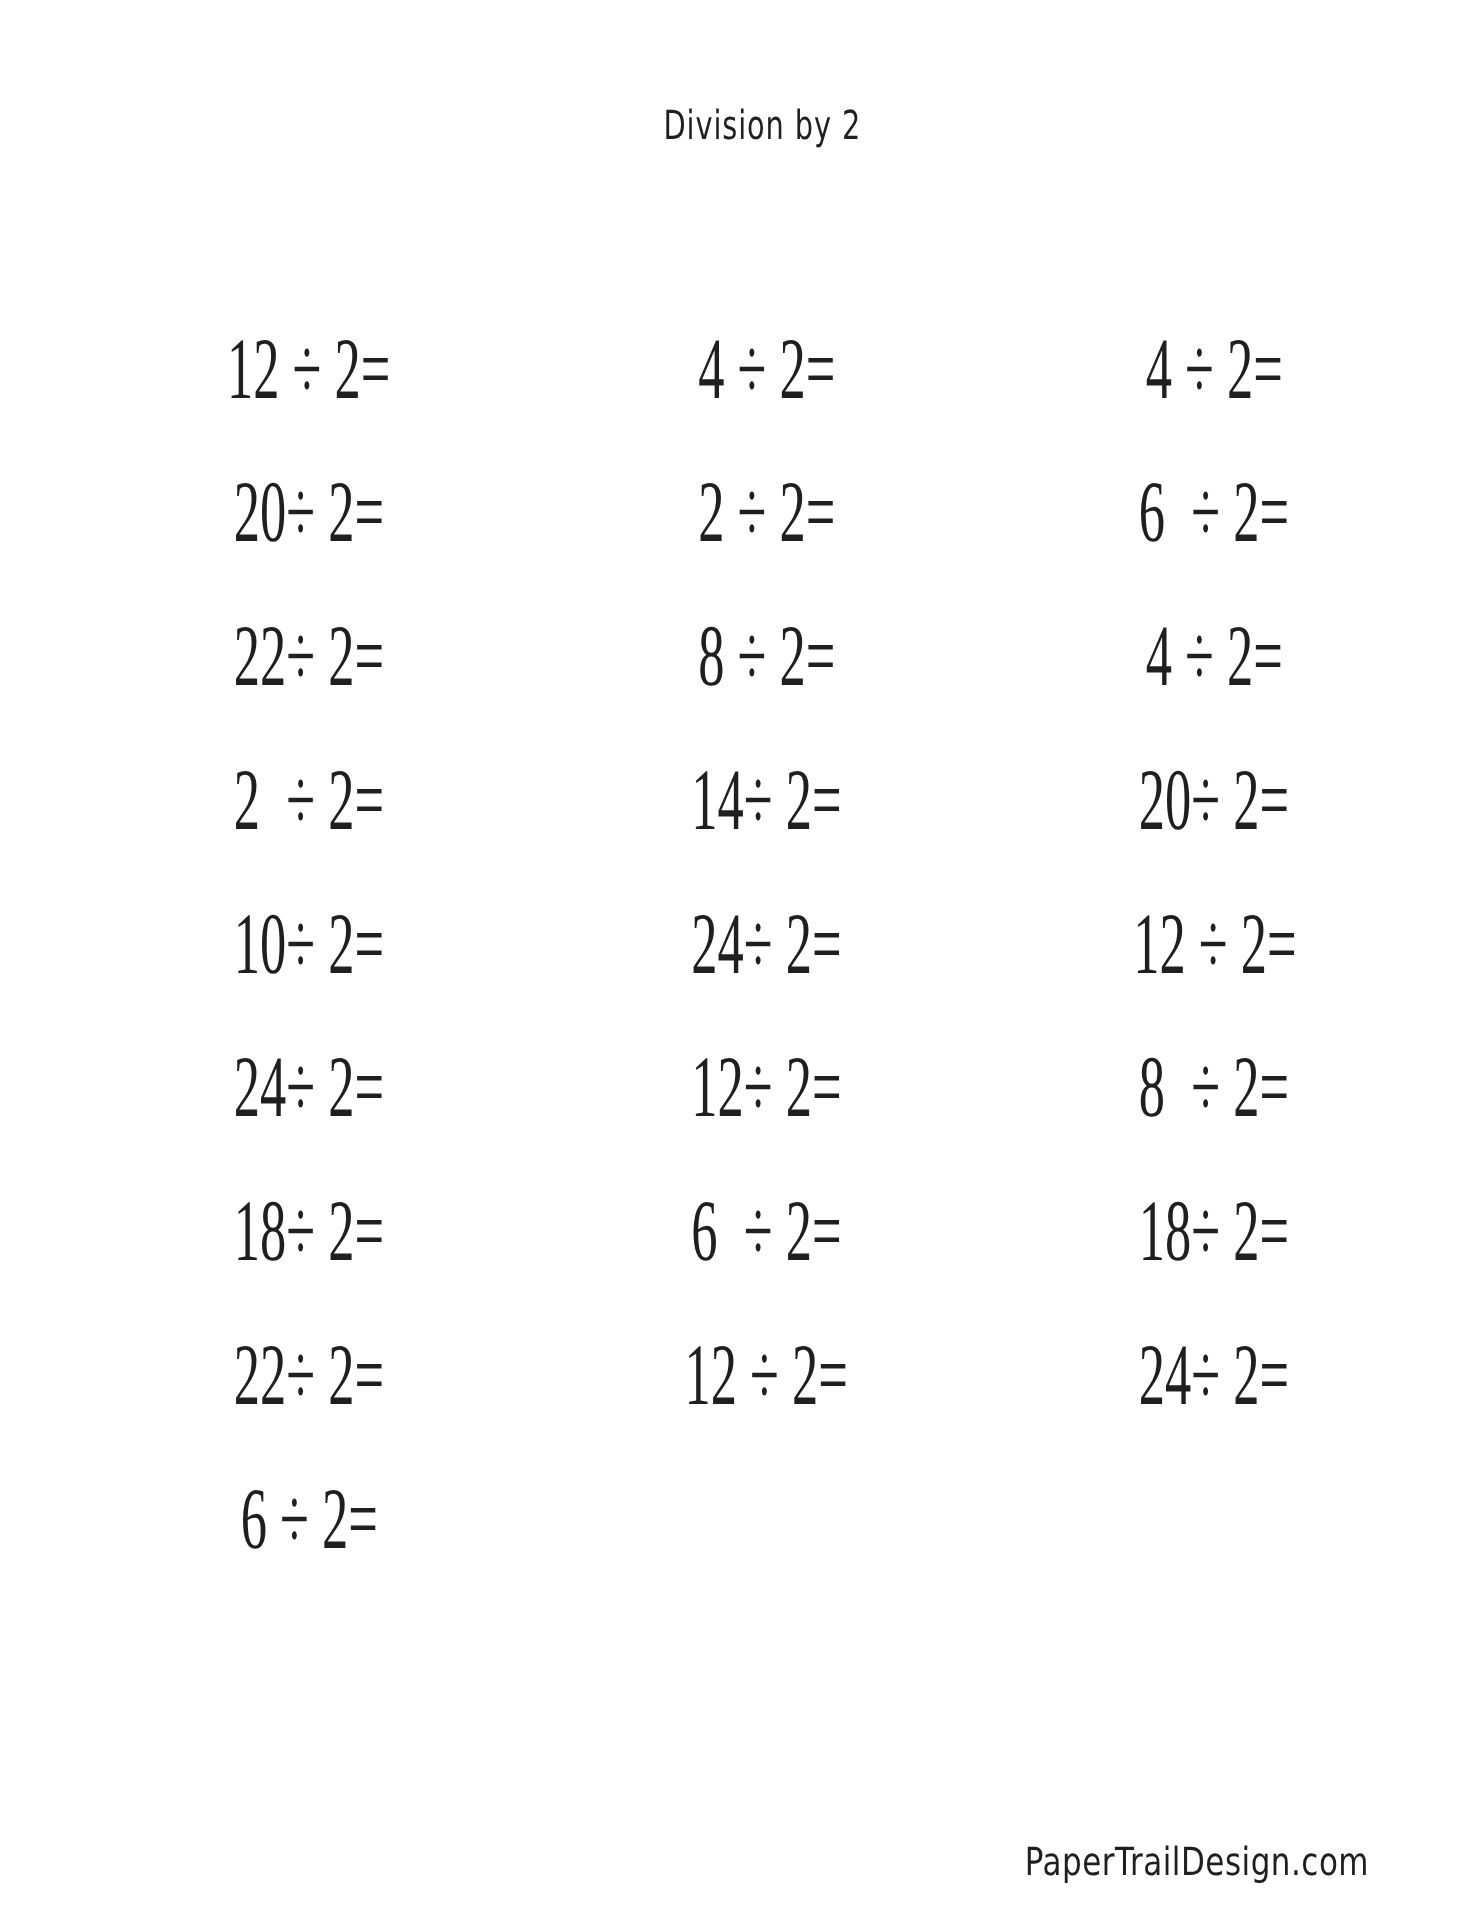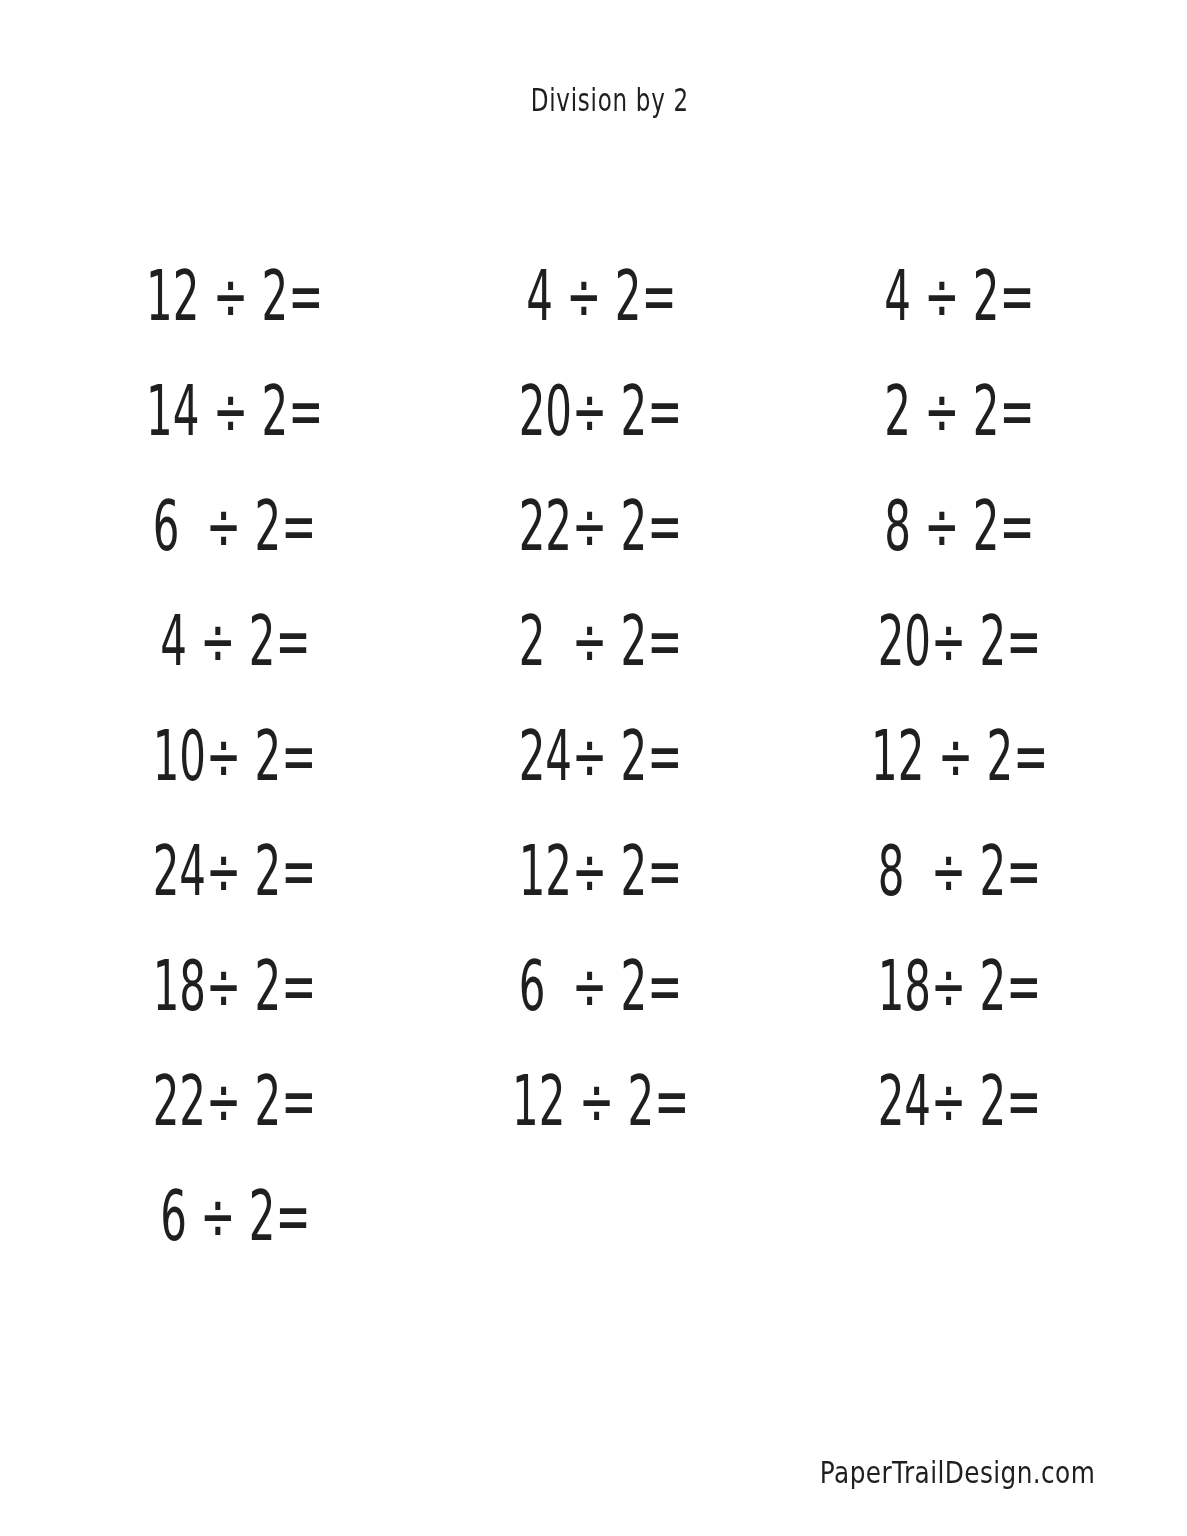--- a/index.html
+++ b/index.html
@@ -26,43 +26,44 @@
     white-space: pre;
   }
   .title .condense {
     display: inline-block;
     transform: scaleX(0.72);
     letter-spacing: 1px;
   }
   .grid {
     position: absolute;
     top: 238px;
-    left: 0;
+    left: 12px;
     width: 1057px;
     display: grid;
     grid-template-columns: 470px 262px 455px;
     grid-auto-rows: 115px;
+    font-family: Liberation Serif, serif;
   }
   .cell {
     display: flex;
     align-items: center;
     justify-content: center;
   }
   .prob {
     display: inline-block;
     font-size: 70px;
     line-height: 1;
     white-space: pre;
     transform: scaleX(0.60);
     letter-spacing: 0px;
   }
   .footer {
     position: absolute;
     right: 92px;
-    bottom: 48px;
+    bottom: 30px;
     font-size: 31px;
     line-height: 1;
   }
   .footer .condense {
     display: inline-block;
     transform: scaleX(0.80);
     transform-origin: right center;
     letter-spacing: 0.5px;
   }
 </style>
@@ -76,23 +77,20 @@
       <span class="prob">12 ÷ 2=</span>
     </div>
   <div class="cell">
       <span class="prob">4 ÷ 2=</span>
     </div>
   <div class="cell">
       <span class="prob">4 ÷ 2=</span>
     </div>
 
   <div class="cell">
-      <span class="prob">14 ÷ 2=</span>
-    </div>
-  <div class="cell">
       <span class="prob">20÷ 2=</span>
     </div>
   <div class="cell">
       <span class="prob">2 ÷ 2=</span>
     </div>
 
   <div class="cell">
       <span class="prob">6  ÷ 2=</span>
     </div>
   <div class="cell">
@@ -101,20 +99,23 @@
   <div class="cell">
       <span class="prob">8 ÷ 2=</span>
     </div>
 
   <div class="cell">
       <span class="prob">4 ÷ 2=</span>
     </div>
 
   <div class="cell">
       <span class="prob">2  ÷ 2=</span>
+    </div>
+  <div class="cell">
+      <span class="prob">14÷ 2=</span>
     </div>
   <div class="cell">
       <span class="prob">20÷ 2=</span>
     </div>
 
   <div class="cell">
       <span class="prob">10÷ 2=</span>
     </div>
   <div class="cell">
       <span class="prob">24÷ 2=</span>

